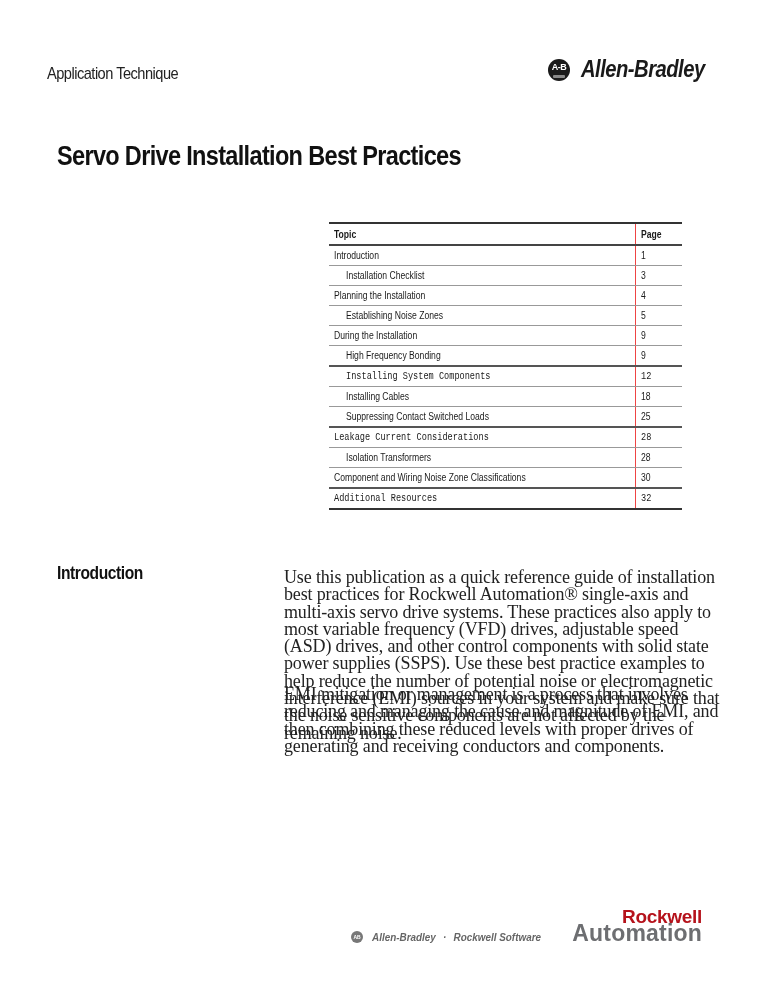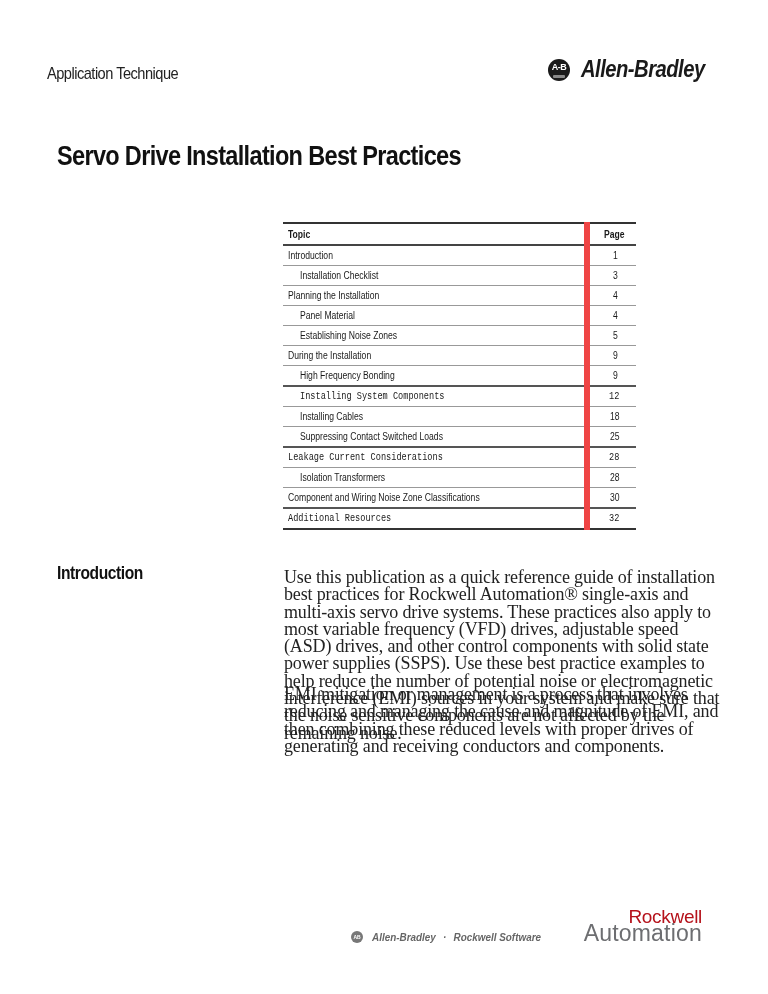--- a/index.html
+++ b/index.html
@@ -11,40 +11,40 @@
 
   .brand-top { position: absolute; left: 516px; top: 56px; display: flex; align-items: center; margin-left: 32px; }
   .ab-logo { width: 22px; height: 22px; border-radius: 50%; background: #1a1a1a; color: #fff; position: relative; }
   .ab-logo .ab-txt { position: absolute; left: 0; right: 0; top: 3px; text-align: center; font-size: 9px; font-weight: bold; font-family: "Liberation Sans", sans-serif; letter-spacing: -0.5px; }
   .ab-logo .ab-bar { position: absolute; left: 5px; right: 5px; bottom: 3px; height: 3px; background: #888; border-radius: 1px; }
   .brand-name { margin-left: 11px; font-size: 23px; font-weight: bold; font-style: italic; letter-spacing: -0.6px; transform: scaleX(0.88); transform-origin: left center; color: #1a1a1a; }
 
   .page-title { position: absolute; left: 57px; top: 140px; font-size: 28px; font-weight: bold; letter-spacing: -0.8px; transform: scaleX(0.84); transform-origin: left top; color: #111; white-space: nowrap; }
 
   .toc { position: absolute; left: 283px; top: 222px; width: 353px; border-collapse: collapse; }
-  .toc { border-top: 2px solid #333; border-bottom: 2px solid #333; }
+  .toc { border-top: 2px solid #333; border-bottom: 2px solid #333; margin-left: 46px; }
   .toc th, .toc td { font-family: "Liberation Sans", sans-serif; font-size: 10px; height: 19px; padding: 0 0 0 5px; text-align: left; border-bottom: 1px solid #999; }
   .toc th { font-weight: bold; border-bottom: 2px solid #444; height: 20px; }
   .toc td.sub { padding-left: 17px; }
-  .toc .pgcol { width: 41px; border-left: 6px solid #ef4444; text-align: center; }
+  .toc .pgcol { width: 41px; border-left: 1px solid #ef4444; }
   .toc tr.thick td { border-top: 2px solid #555; font-family: Liberation Mono, monospace; }
   .toc .txt { display: inline-block; transform: scaleX(0.86); transform-origin: left center; white-space: nowrap; }
 
   .section-heading { position: absolute; left: 57px; top: 562px; font-size: 19px; font-weight: bold; letter-spacing: -0.5px; transform: scaleX(0.82); transform-origin: left top; color: #111; }
 
   .para { position: absolute; left: 284px; width: 440px; font-size: 18px; line-height: 17.3px; color: #222; letter-spacing: -0.15px; }
   .para1 { top: 569px; }
   .para2 { top: 686px; }
 
   .footer-brands { position: absolute; left: 351px; top: 931px; display: flex; align-items: flex-end; color: #666; }
   .ab-small { width: 12px; height: 12px; border-radius: 50%; background: #777; color: #fff; font-size: 5px; text-align: center; line-height: 12px; font-weight: bold; font-family: "Liberation Sans", sans-serif; }
   .footer-text { margin-left: 9px; font-size: 11px; font-style: italic; font-weight: bold; white-space: nowrap; transform: scaleX(0.9); transform-origin: left center; }
   .footer-sep { margin: 0 8px; }
 
-  .ra-logo { position: absolute; left: 568px; top: 909px; text-align: right; width: 134px; font-family: "Liberation Sans", sans-serif; font-weight: normal; line-height: 16px; }
+  .ra-logo { position: absolute; left: 568px; top: 909px; text-align: right; width: 134px; font-family: "Liberation Sans", sans-serif; font-weight: bold; line-height: 16px; }
   .ra-line1 { color: #b5121b; font-size: 19px; letter-spacing: -0.3px; }
   .ra-line2 { color: #6d6e71; font-size: 23px; letter-spacing: 0.2px; }
 </style>
 </head>
 <body>
 
 <div class="doc-type cond">Application Technique</div>
 
 <div class="brand-top">
   <div class="ab-logo">
@@ -67,24 +67,20 @@
     <tr>
         <td><span class="txt">Introduction</span></td>
         <td class="pgcol"><span class="txt">1</span></td>
       </tr>
     <tr>
         <td class="sub"><span class="txt">Installation Checklist</span></td>
         <td class="pgcol"><span class="txt">3</span></td>
       </tr>
     <tr>
         <td><span class="txt">Planning the Installation</span></td>
-        <td class="pgcol"><span class="txt">4</span></td>
-      </tr>
-    <tr>
-        <td class="sub"><span class="txt">Panel Material</span></td>
         <td class="pgcol"><span class="txt">4</span></td>
       </tr>
     <tr>
         <td class="sub"><span class="txt">Establishing Noise Zones</span></td>
         <td class="pgcol"><span class="txt">5</span></td>
       </tr>
     <tr>
         <td><span class="txt">During the Installation</span></td>
         <td class="pgcol"><span class="txt">9</span></td>
       </tr>

